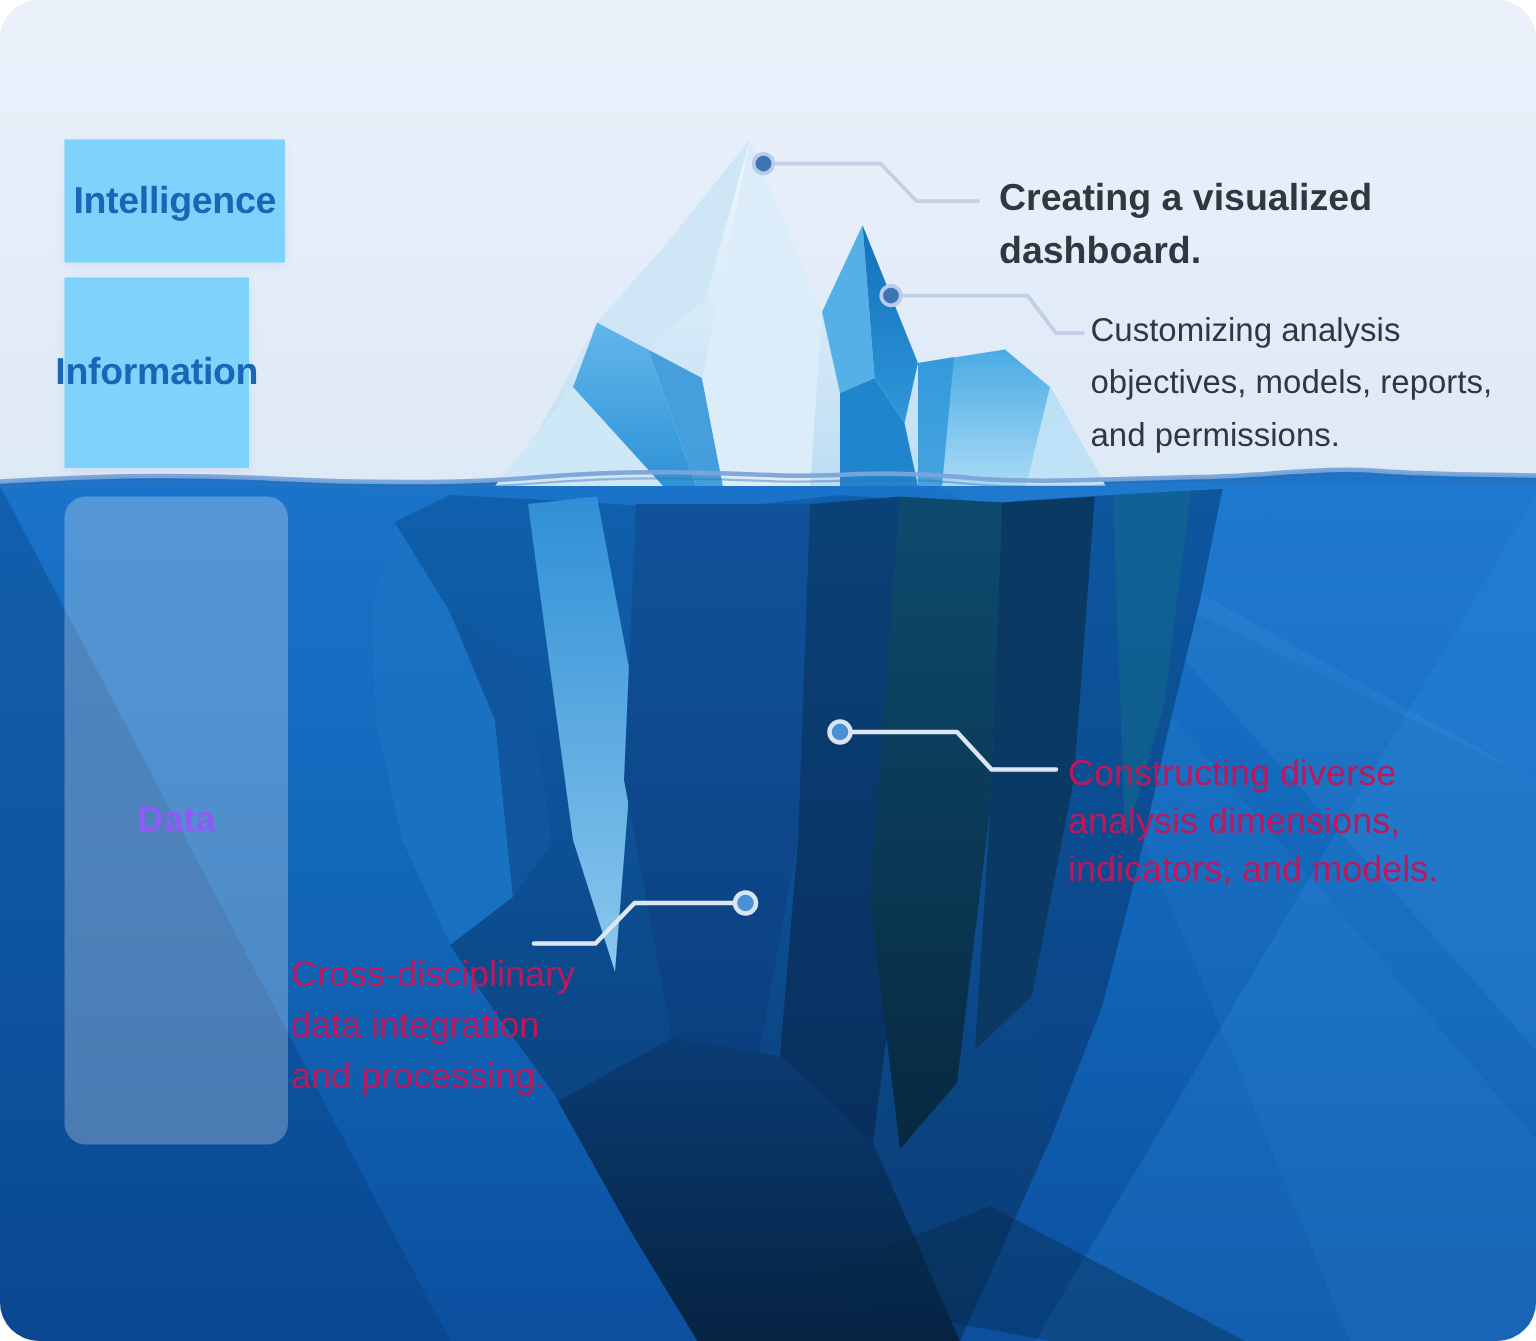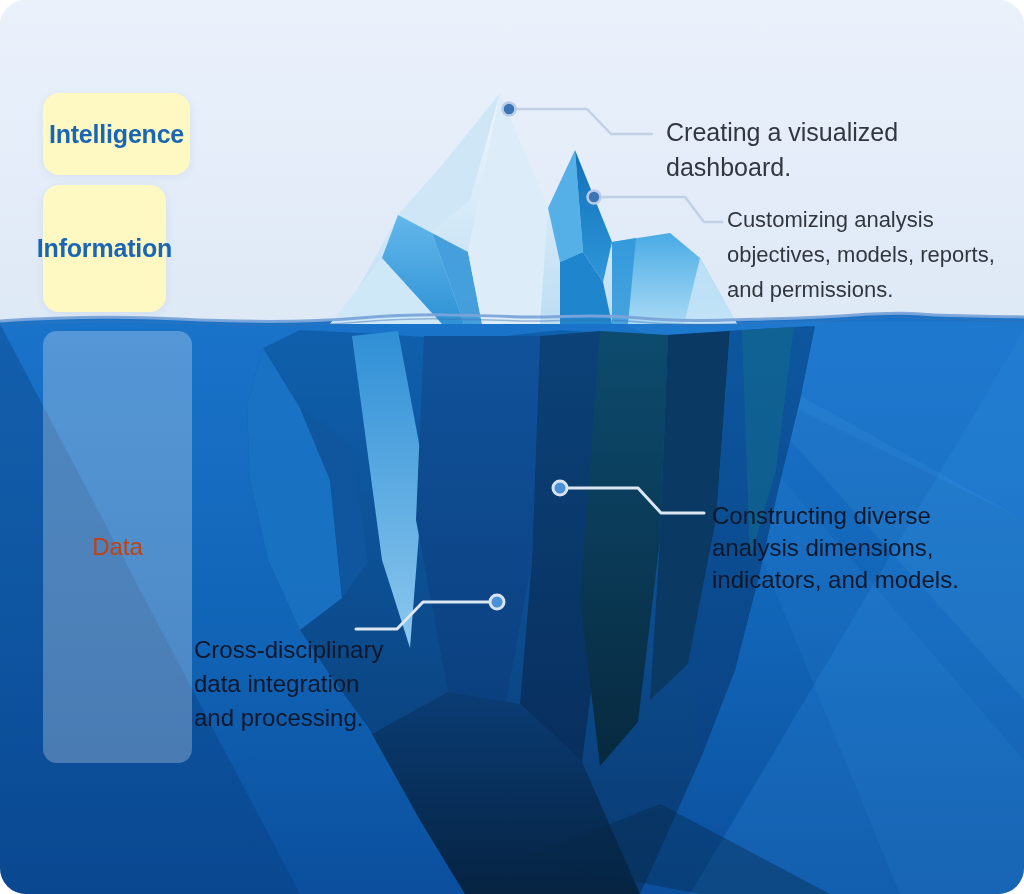--- a/index.html
+++ b/index.html
@@ -22,49 +22,49 @@
     display: block;
   }
   .card {
     position: absolute;
     display: flex;
     align-items: center;
     justify-content: center;
     box-sizing: border-box;
   }
   .card-white {
-    background: #fef9c3;
-    border-radius: 16px;
+    background: #7dd3fc;
+    border-radius: 0;
     box-shadow: 0 2px 8px rgba(40, 90, 160, 0.08);
   }
   .card-intelligence { left: 43px; top: 93px;  width: 147px; height: 82px; }
   .card-information  { left: 43px; top: 185px; width: 123px; height: 127px; }
   .card-data {
     left: 43px; top: 331px; width: 149px; height: 432px;
     background: rgba(255, 255, 255, 0.26);
     border-radius: 14px;
   }
   .card-label {
     color: #1a66b6;
     font-size: 25px;
     font-weight: 700;
     letter-spacing: -0.2px;
   }
   .card-label-light {
-    color: #c2410c;
+    color: #8b5cf6;
     font-size: 24px;
-    font-weight: 400;
+    font-weight: 700;
   }
   .ann {
     position: absolute;
     letter-spacing: 0;
   }
   .ann-dark { color: #31373f; }
-  .ann-light { color: #0f172a; }
-  .ann-dashboard   { left: 666px; top: 115px; width: 250px; font-size: 25px; line-height: 35px; }
+  .ann-light { color: #be185d; }
+  .ann-dashboard   { left: 666px; top: 115px; width: 250px; font-size: 25px; line-height: 35px; font-weight: bold; }
   .ann-customizing { left: 727px; top: 202px; width: 300px; font-size: 22px; line-height: 35px; }
   .ann-constructing{ left: 712px; top: 500px; width: 290px; font-size: 24px; line-height: 32px; }
   .ann-cross       { left: 194px; top: 633px; width: 200px; font-size: 24px; line-height: 34px; }
 </style>
 </head>
 <body>
 
 <div class="canvas">
 
   <svg class="scene" viewBox="0 0 1024 894" width="1024" height="894">

